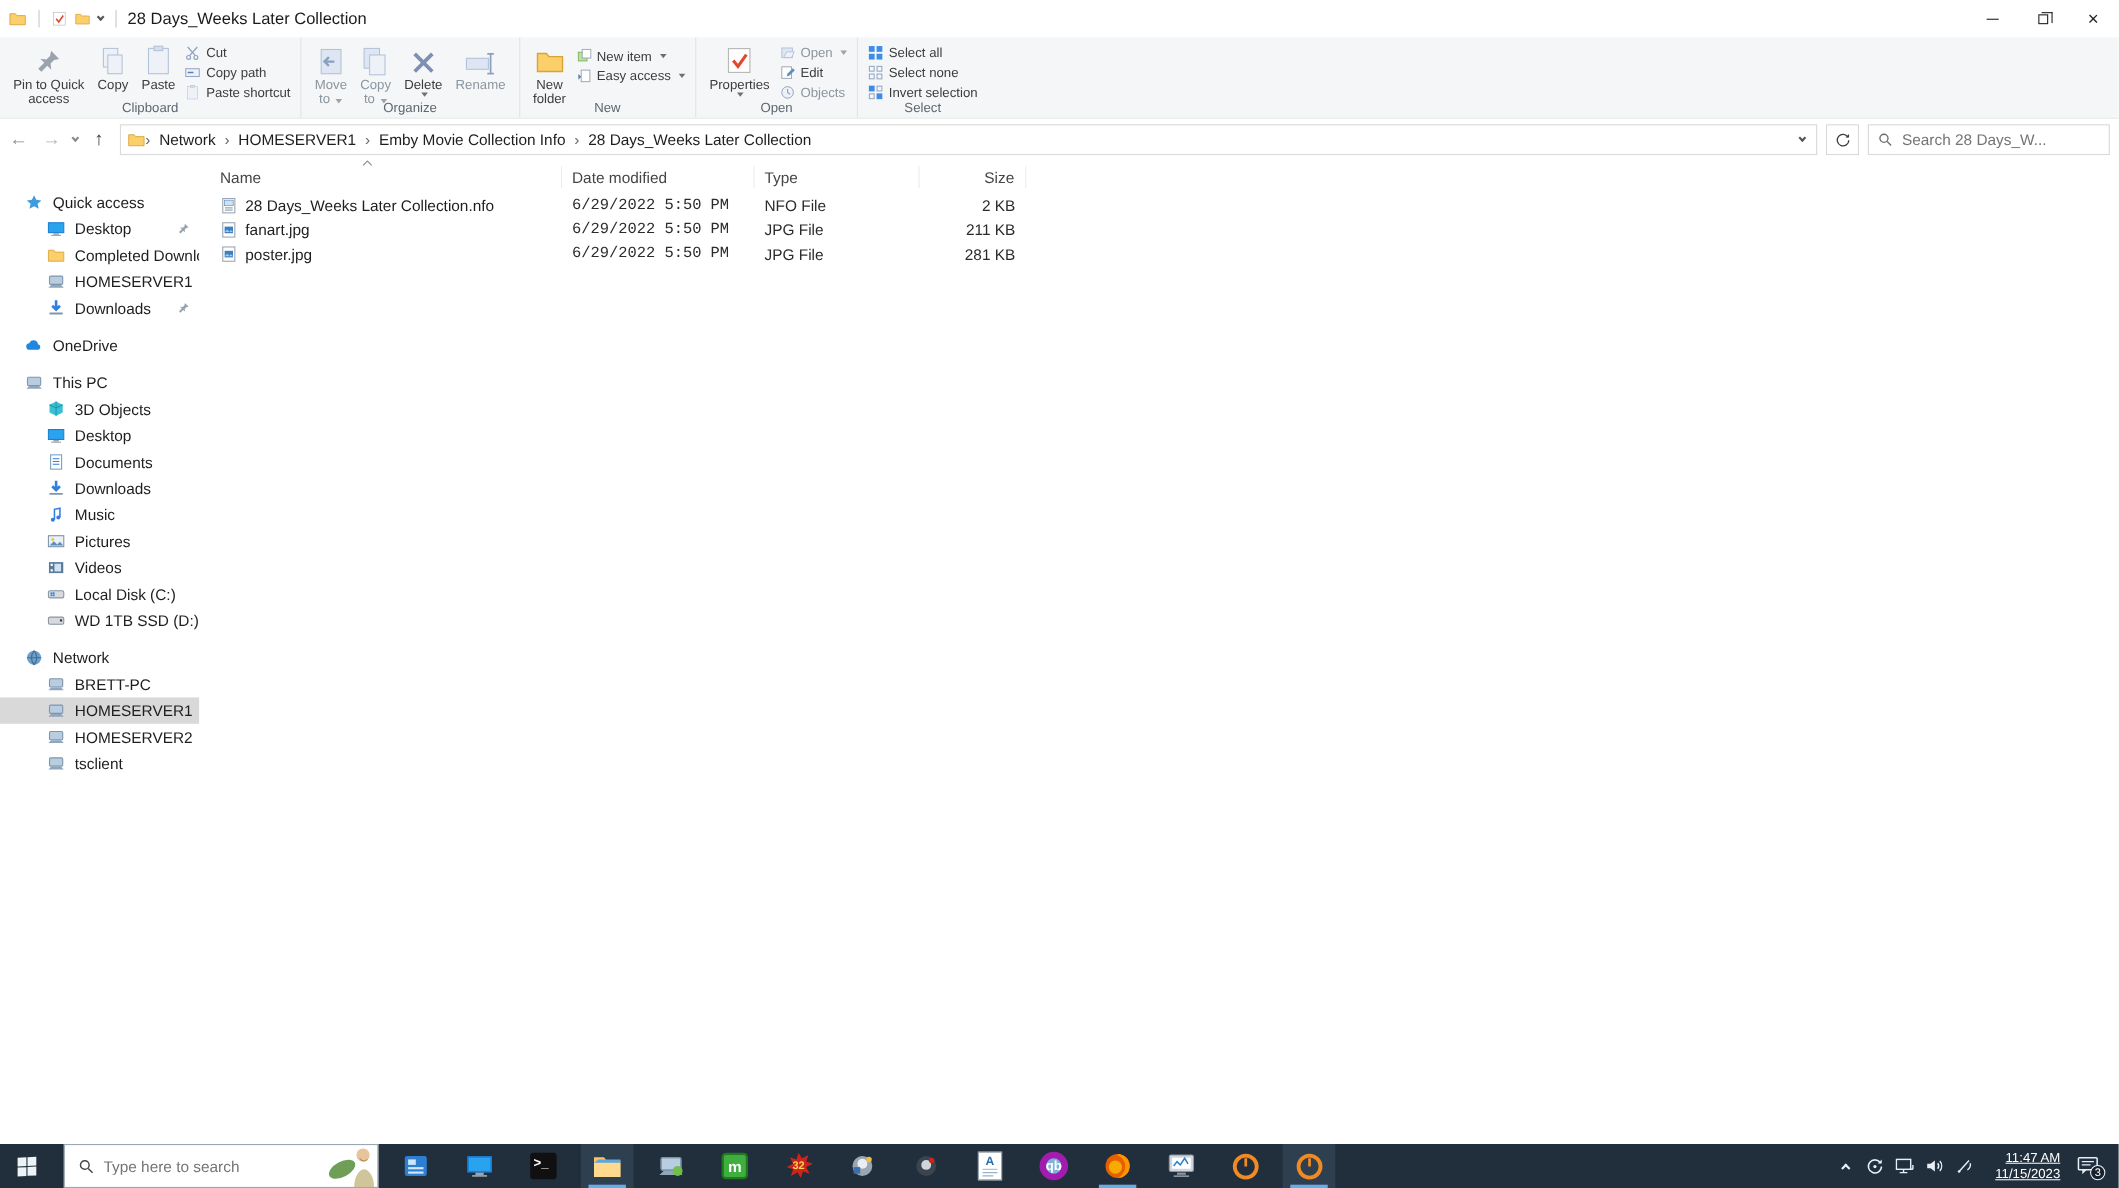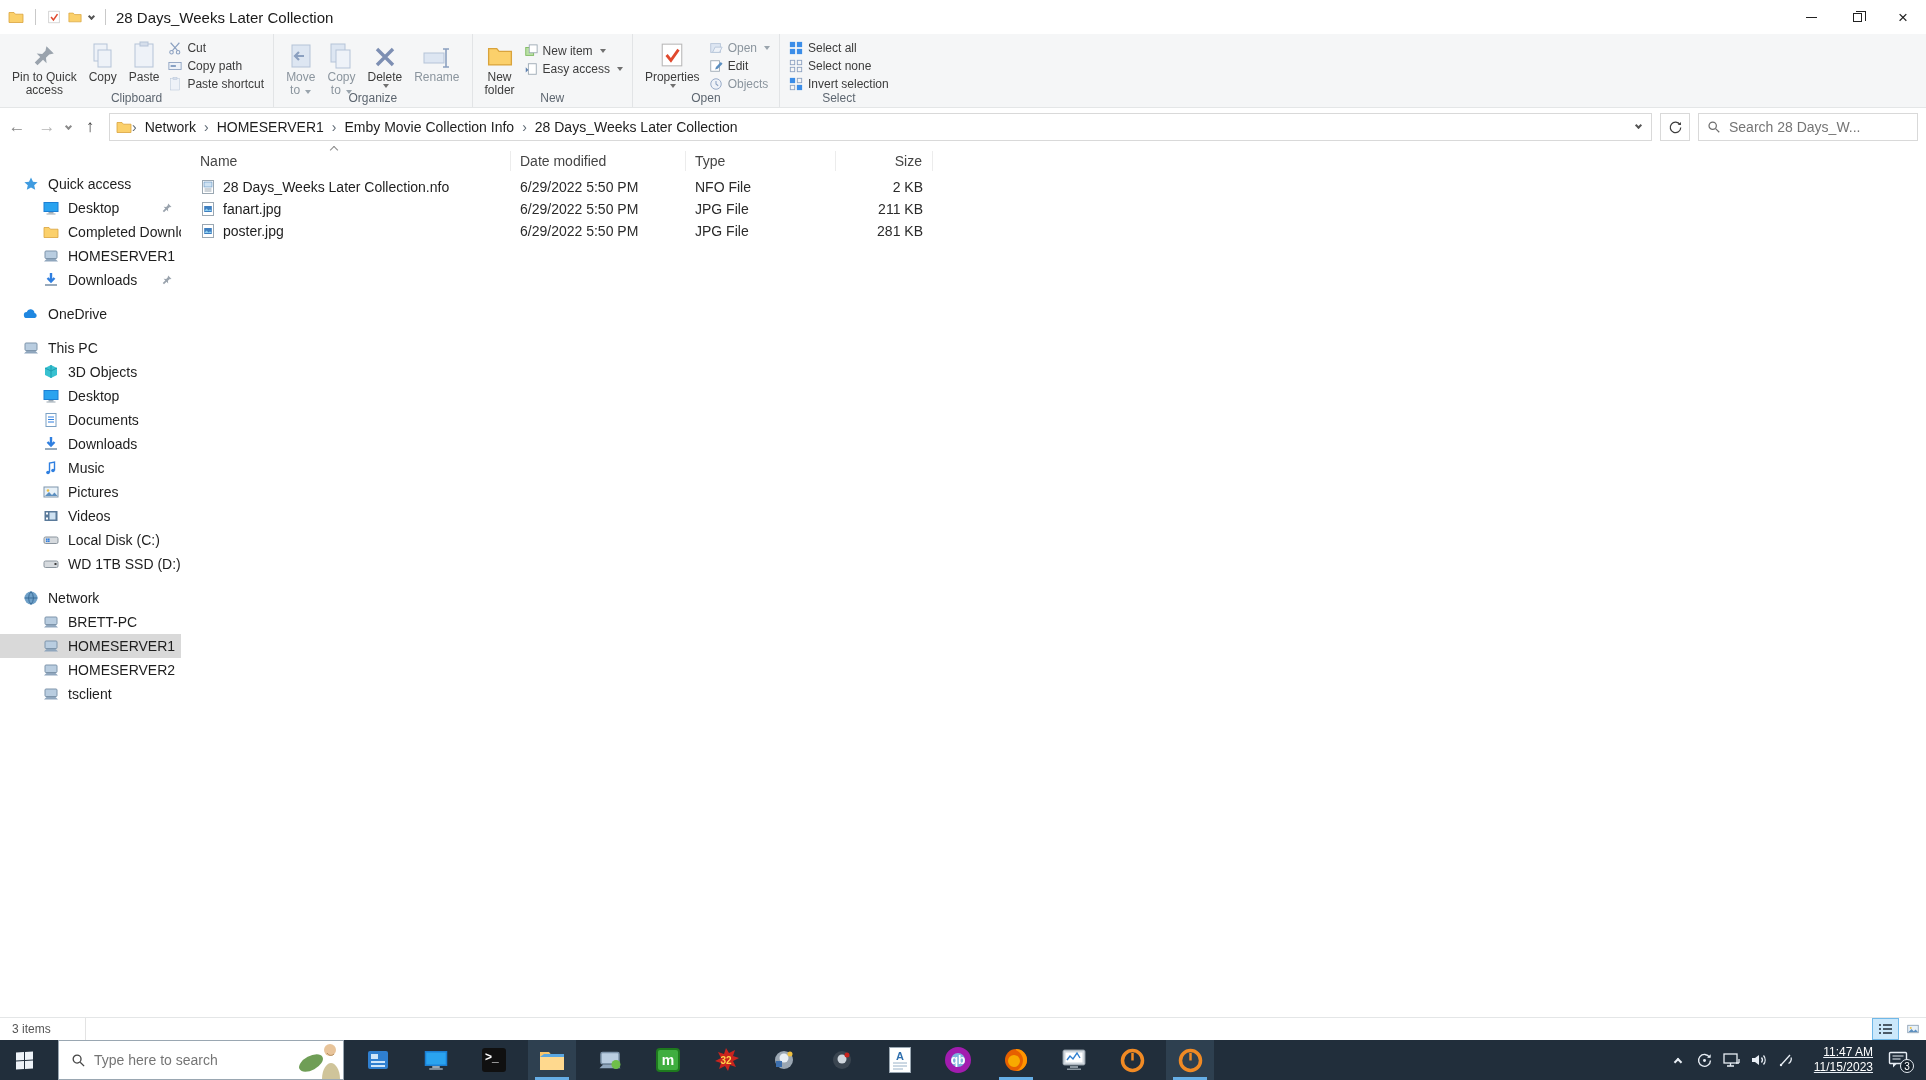--- a/index.html
+++ b/index.html
@@ -68,21 +68,21 @@
   .filearea { flex:1 1 auto; position:relative; }
   .colheaders { display:flex; height:30px; align-items:center; font-size:14px; color:#454545; position:relative; }
   .hc { height:20px; display:flex; align-items:center; border-right:1px solid #ececec; }
   .hc-name { width:330px; padding-left:19px; }
   .hc-date { width:175px; padding-left:9px; }
   .hc-type { width:150px; padding-left:9px; }
   .hc-size { width:97px; justify-content:flex-end; padding-right:10px; }
   .sort-chev { position:absolute; left:150px; top:1px; width:6px; height:6px; border-right:1px solid #8a8a8a; border-bottom:1px solid #8a8a8a; transform:rotate(-135deg); }
   .row { display:flex; height:22px; align-items:center; font-size:14px; color:#1e1e1e; }
   .cell-name { width:330px; display:flex; align-items:center; gap:7px; padding-left:19px; white-space:nowrap; }
-  .cell-date { width:175px; padding-left:9px; color:#2b2b2b; }
+  .cell-date { width:175px; padding-left:9px; color:#2b2b2b;font-family:Liberation Mono, monospace; }
   .cell-type { width:150px; padding-left:9px; color:#2b2b2b; }
   .cell-size { width:97px; text-align:right; padding-right:10px; color:#2b2b2b; }
 
   
   .statusbar { height:23px; border-top:1px solid #e4e6e7; display:flex; align-items:center; font-size:12px; color:#555; flex:0 0 auto; }
   .status-count { padding:0 12px; height:100%; display:flex; align-items:center; border-right:1px solid #e3e3e3; min-width:86px; }
   .view-toggles { margin-left:auto; display:flex; height:100%; }
   .vt { width:27px; height:100%; display:flex; align-items:center; justify-content:center; }
   .vt.active { background:#cbe8fb; border:1px solid #70b8e8; }
 
@@ -647,40 +647,20 @@
             </svg>
           <span>poster.jpg</span>
         </div>
         <div class="cell-date">6/29/2022 5:50 PM</div>
         <div class="cell-type">JPG File</div>
         <div class="cell-size">281 KB</div>
       </div>
     </div>
   </div>
 
-  <div class="statusbar">
-    <div class="status-count">3 items</div>
-    <div class="view-toggles">
-      <div class="vt active">
-        <svg width="13" height="12" viewBox="0 0 13 12">
-            <rect x="0" y="1" width="2" height="2" fill="#4a5a68"></rect>
-            <rect x="4" y="1" width="9" height="2" fill="#4a5a68"></rect>
-            <rect x="0" y="5" width="2" height="2" fill="#4a5a68"></rect>
-            <rect x="4" y="5" width="9" height="2" fill="#4a5a68"></rect>
-            <rect x="0" y="9" width="2" height="2" fill="#4a5a68"></rect>
-            <rect x="4" y="9" width="9" height="2" fill="#4a5a68"></rect>
-          </svg>
-      </div>
-      <div class="vt">
-        <svg width="14" height="12" viewBox="0 0 16 16">
-            <use href="#sym-pic"></use>
-          </svg>
-      </div>
-    </div>
-  </div>
 </div>
 
 <div class="taskbar">
   <div class="start">
     <div class="winlogo">
         <div></div>
         <div></div>
         <div></div>
         <div></div>
       </div>

